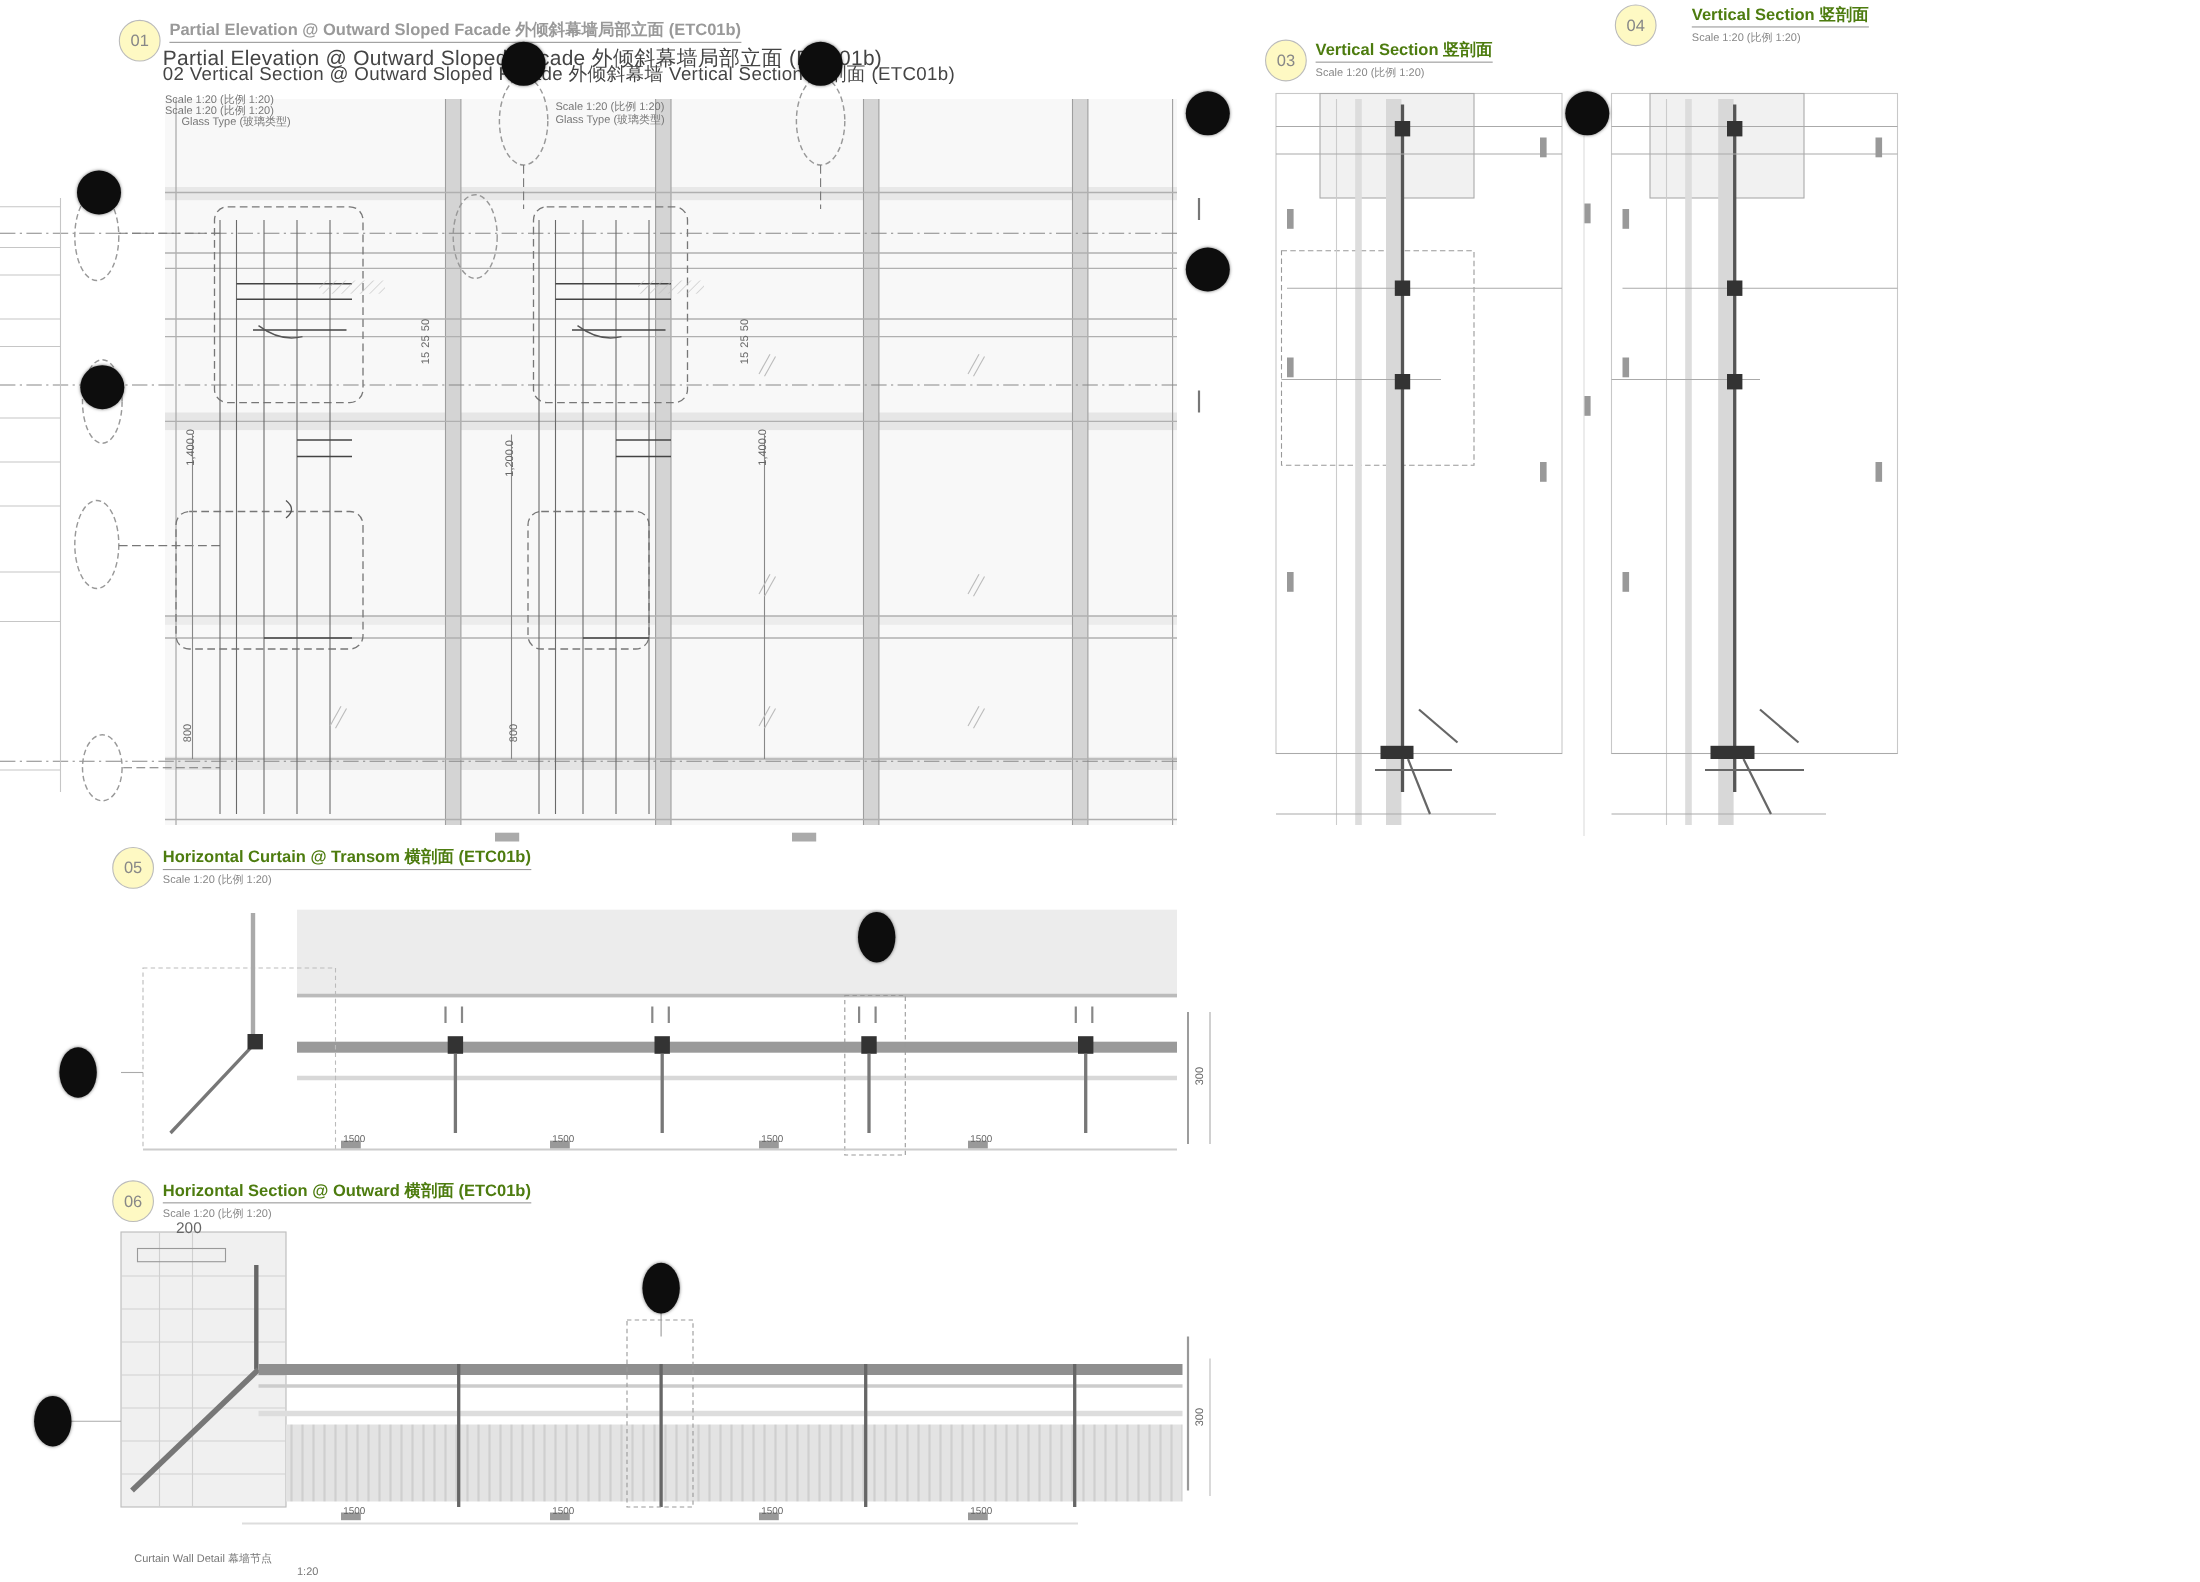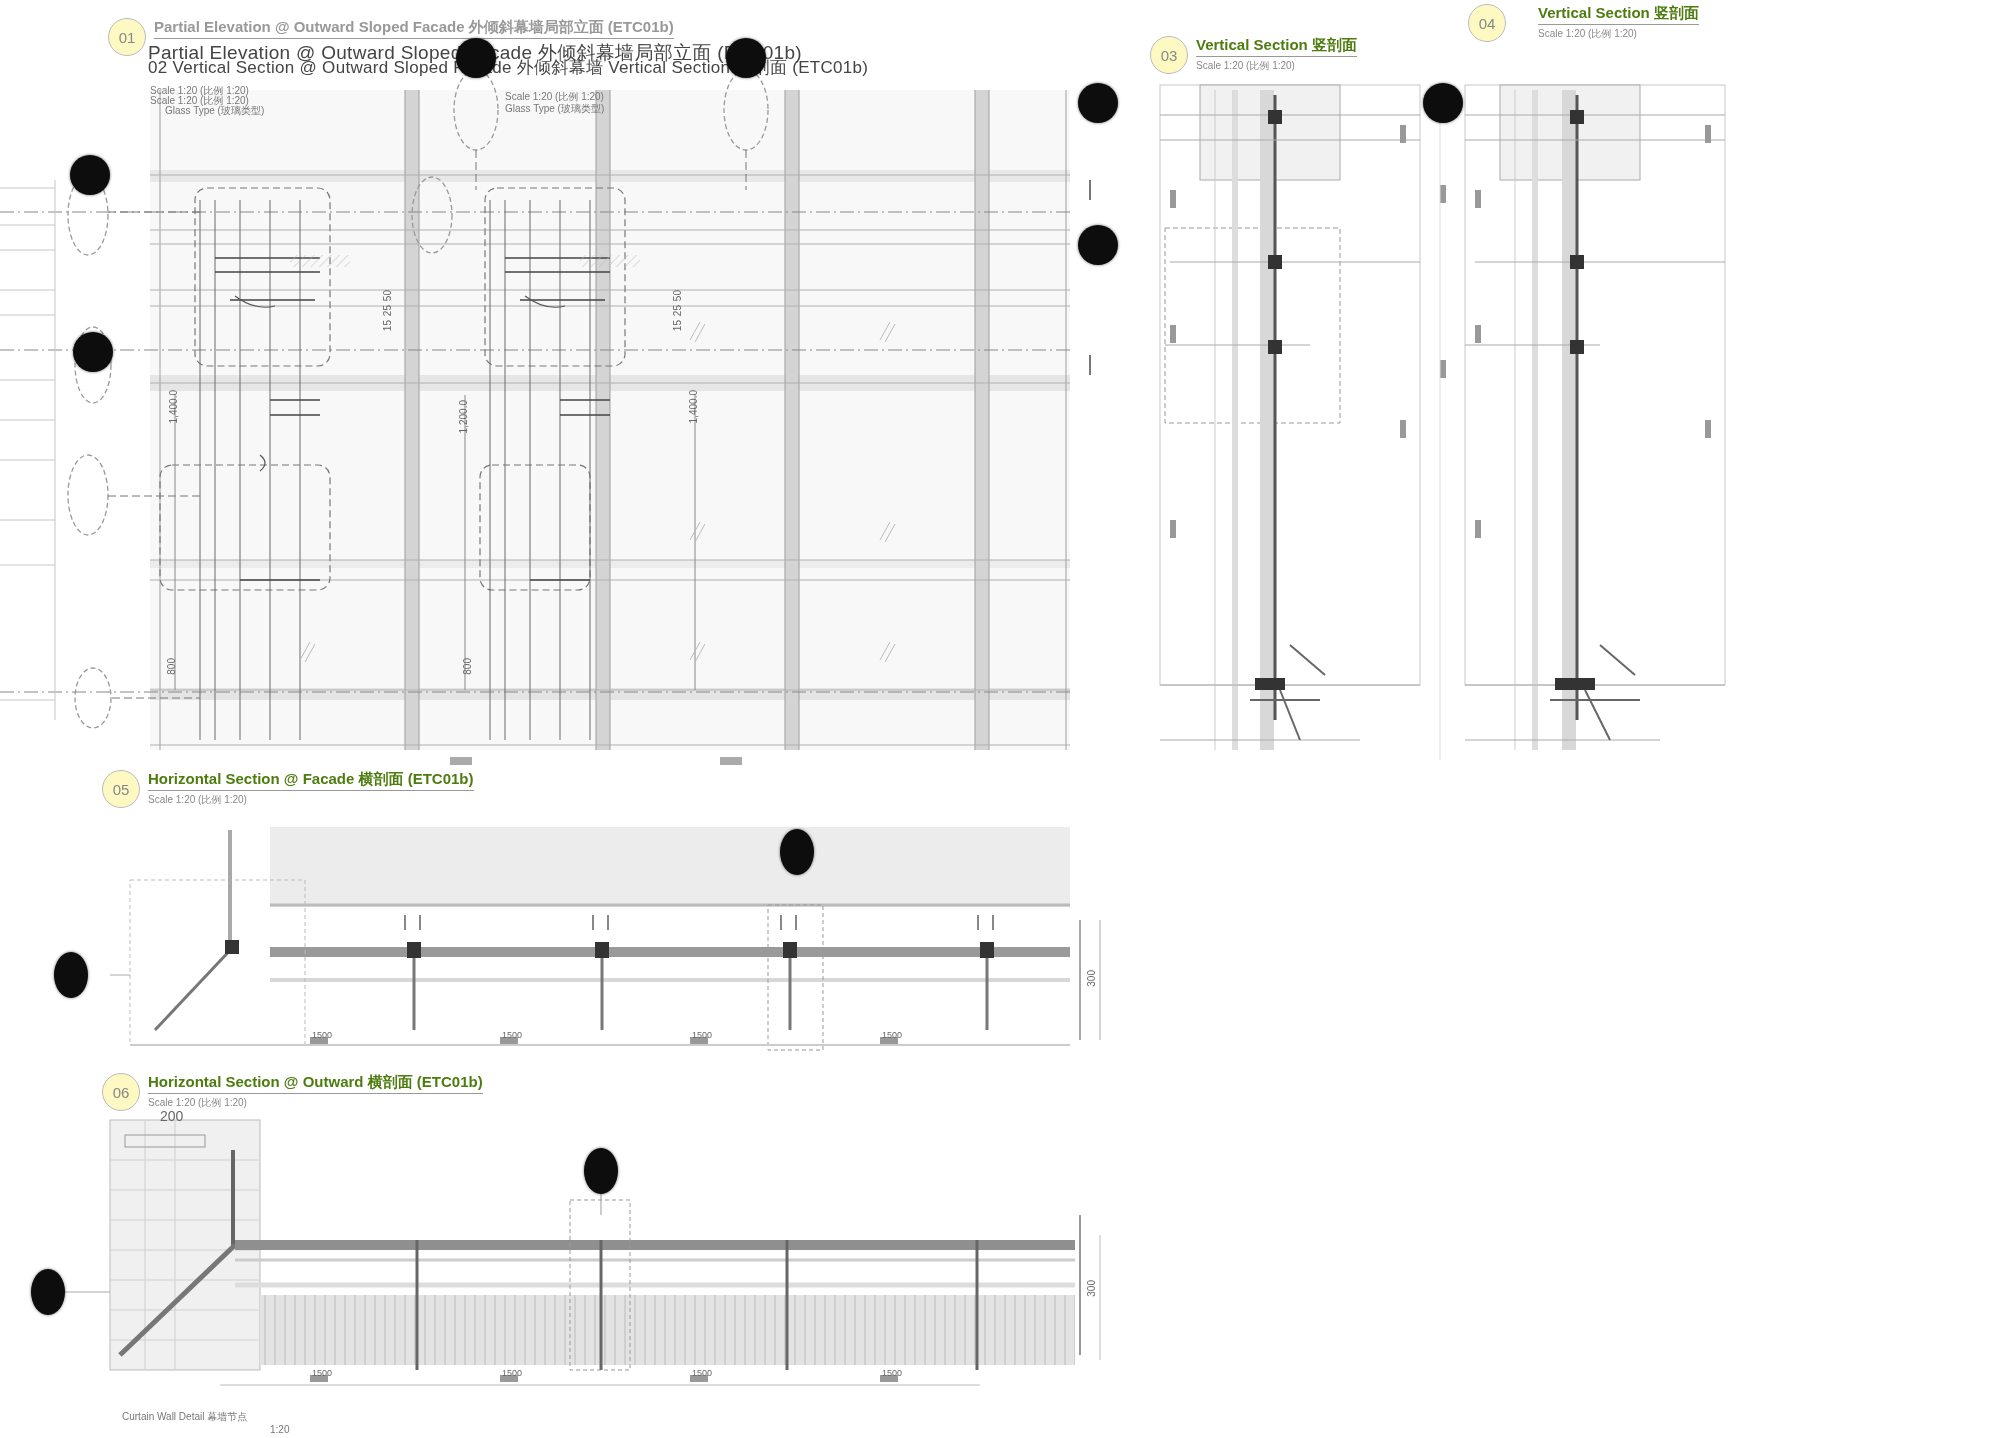--- a/index.html
+++ b/index.html
@@ -375,21 +375,21 @@
     <div class="title-num">04</div>
     <div class="title-text">
       <div class="title-main">Vertical Section 竖剖面</div>
       <div class="title-scale">Scale 1:20 (比例 1:20)</div>
     </div>
   </div>
 
   <div class="title-block" style="left:102px; top:770px;justify-content:flex-end;">
     <div class="title-num">05</div>
     <div class="title-text">
-      <div class="title-main">Horizontal Section @ Facade 横剖面 (ETC01b)</div>
+      <div class="title-main">Horizontal Curtain @ Transom 横剖面 (ETC01b)</div>
       <div class="title-scale">Scale 1:20 (比例 1:20)</div>
     </div>
   </div>
   <div class="title-block" style="left:102px; top:1073px;justify-content:space-between;">
     <div class="title-num">06</div>
     <div class="title-text">
       <div class="title-main">Horizontal Section @ Outward 横剖面 (ETC01b)</div>
       <div class="title-scale">Scale 1:20 (比例 1:20)</div>
     </div>
   </div>

